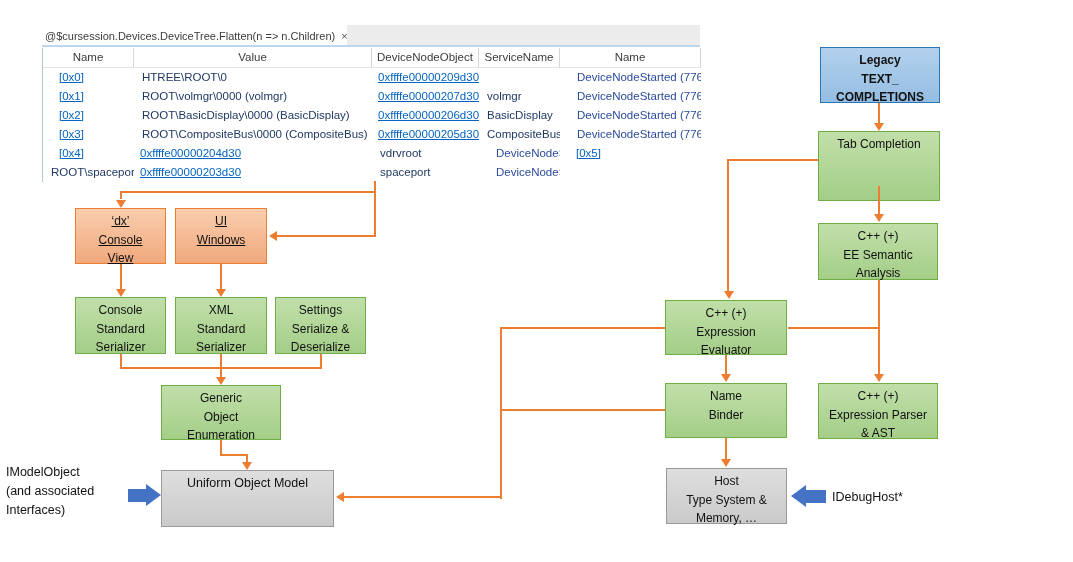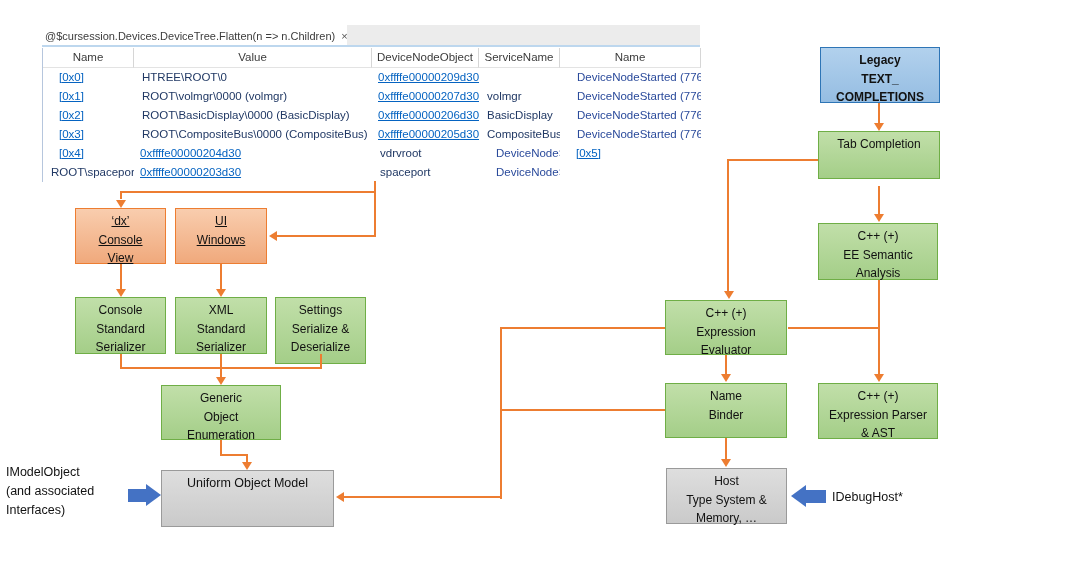--- a/index.html
+++ b/index.html
@@ -102,21 +102,21 @@
     <div class="cell c-dno"><span class="lnk">0xffffe00000203d30</span></div>
     <div class="cell c-sn">spaceport</div>
     <div class="cell c-state">DeviceNodeStarted (776)</div>
   </div>
 
   <div class="box v-blue" style="left:820px;top:47px;width:120px;height:56px;">
     <div>Legacy</div>
     <div>TEXT_</div>
     <div>COMPLETIONS</div>
   </div>
-  <div class="box v-green" style="left:818px;top:131px;width:122px;height:48px;">
+  <div class="box v-green" style="left:818px;top:131px;width:122px;height:70px;">
     <div>Tab Completion</div>
   </div>
   <div class="box v-green" style="left:818px;top:223px;width:120px;height:57px;">
     <div>C++ (+)</div>
     <div>EE Semantic</div>
     <div>Analysis</div>
   </div>
   <div class="box v-green" style="left:818px;top:383px;width:120px;height:56px;">
     <div>C++ (+)</div>
     <div>Expression Parser</div>
@@ -150,21 +150,21 @@
   <div class="box v-green" style="left:75px;top:297px;width:91px;height:57px;">
     <div>Console</div>
     <div>Standard</div>
     <div>Serializer</div>
   </div>
   <div class="box v-green" style="left:175px;top:297px;width:92px;height:57px;">
     <div>XML</div>
     <div>Standard</div>
     <div>Serializer</div>
   </div>
-  <div class="box v-green" style="left:275px;top:297px;width:91px;height:67px;">
+  <div class="box v-green" style="left:275px;top:297px;width:91px;height:57px;">
     <div>Settings</div>
     <div>Serialize &amp;</div>
     <div>Deserialize</div>
   </div>
   <div class="box v-gray" style="left:161px;top:470px;width:173px;height:57px;font-size:12.5px;">
     <div>Uniform Object Model</div>
   </div>
   <div class="box v-green" style="left:161px;top:385px;width:120px;height:55px;">
     <div>Generic</div>
     <div>Object</div>

